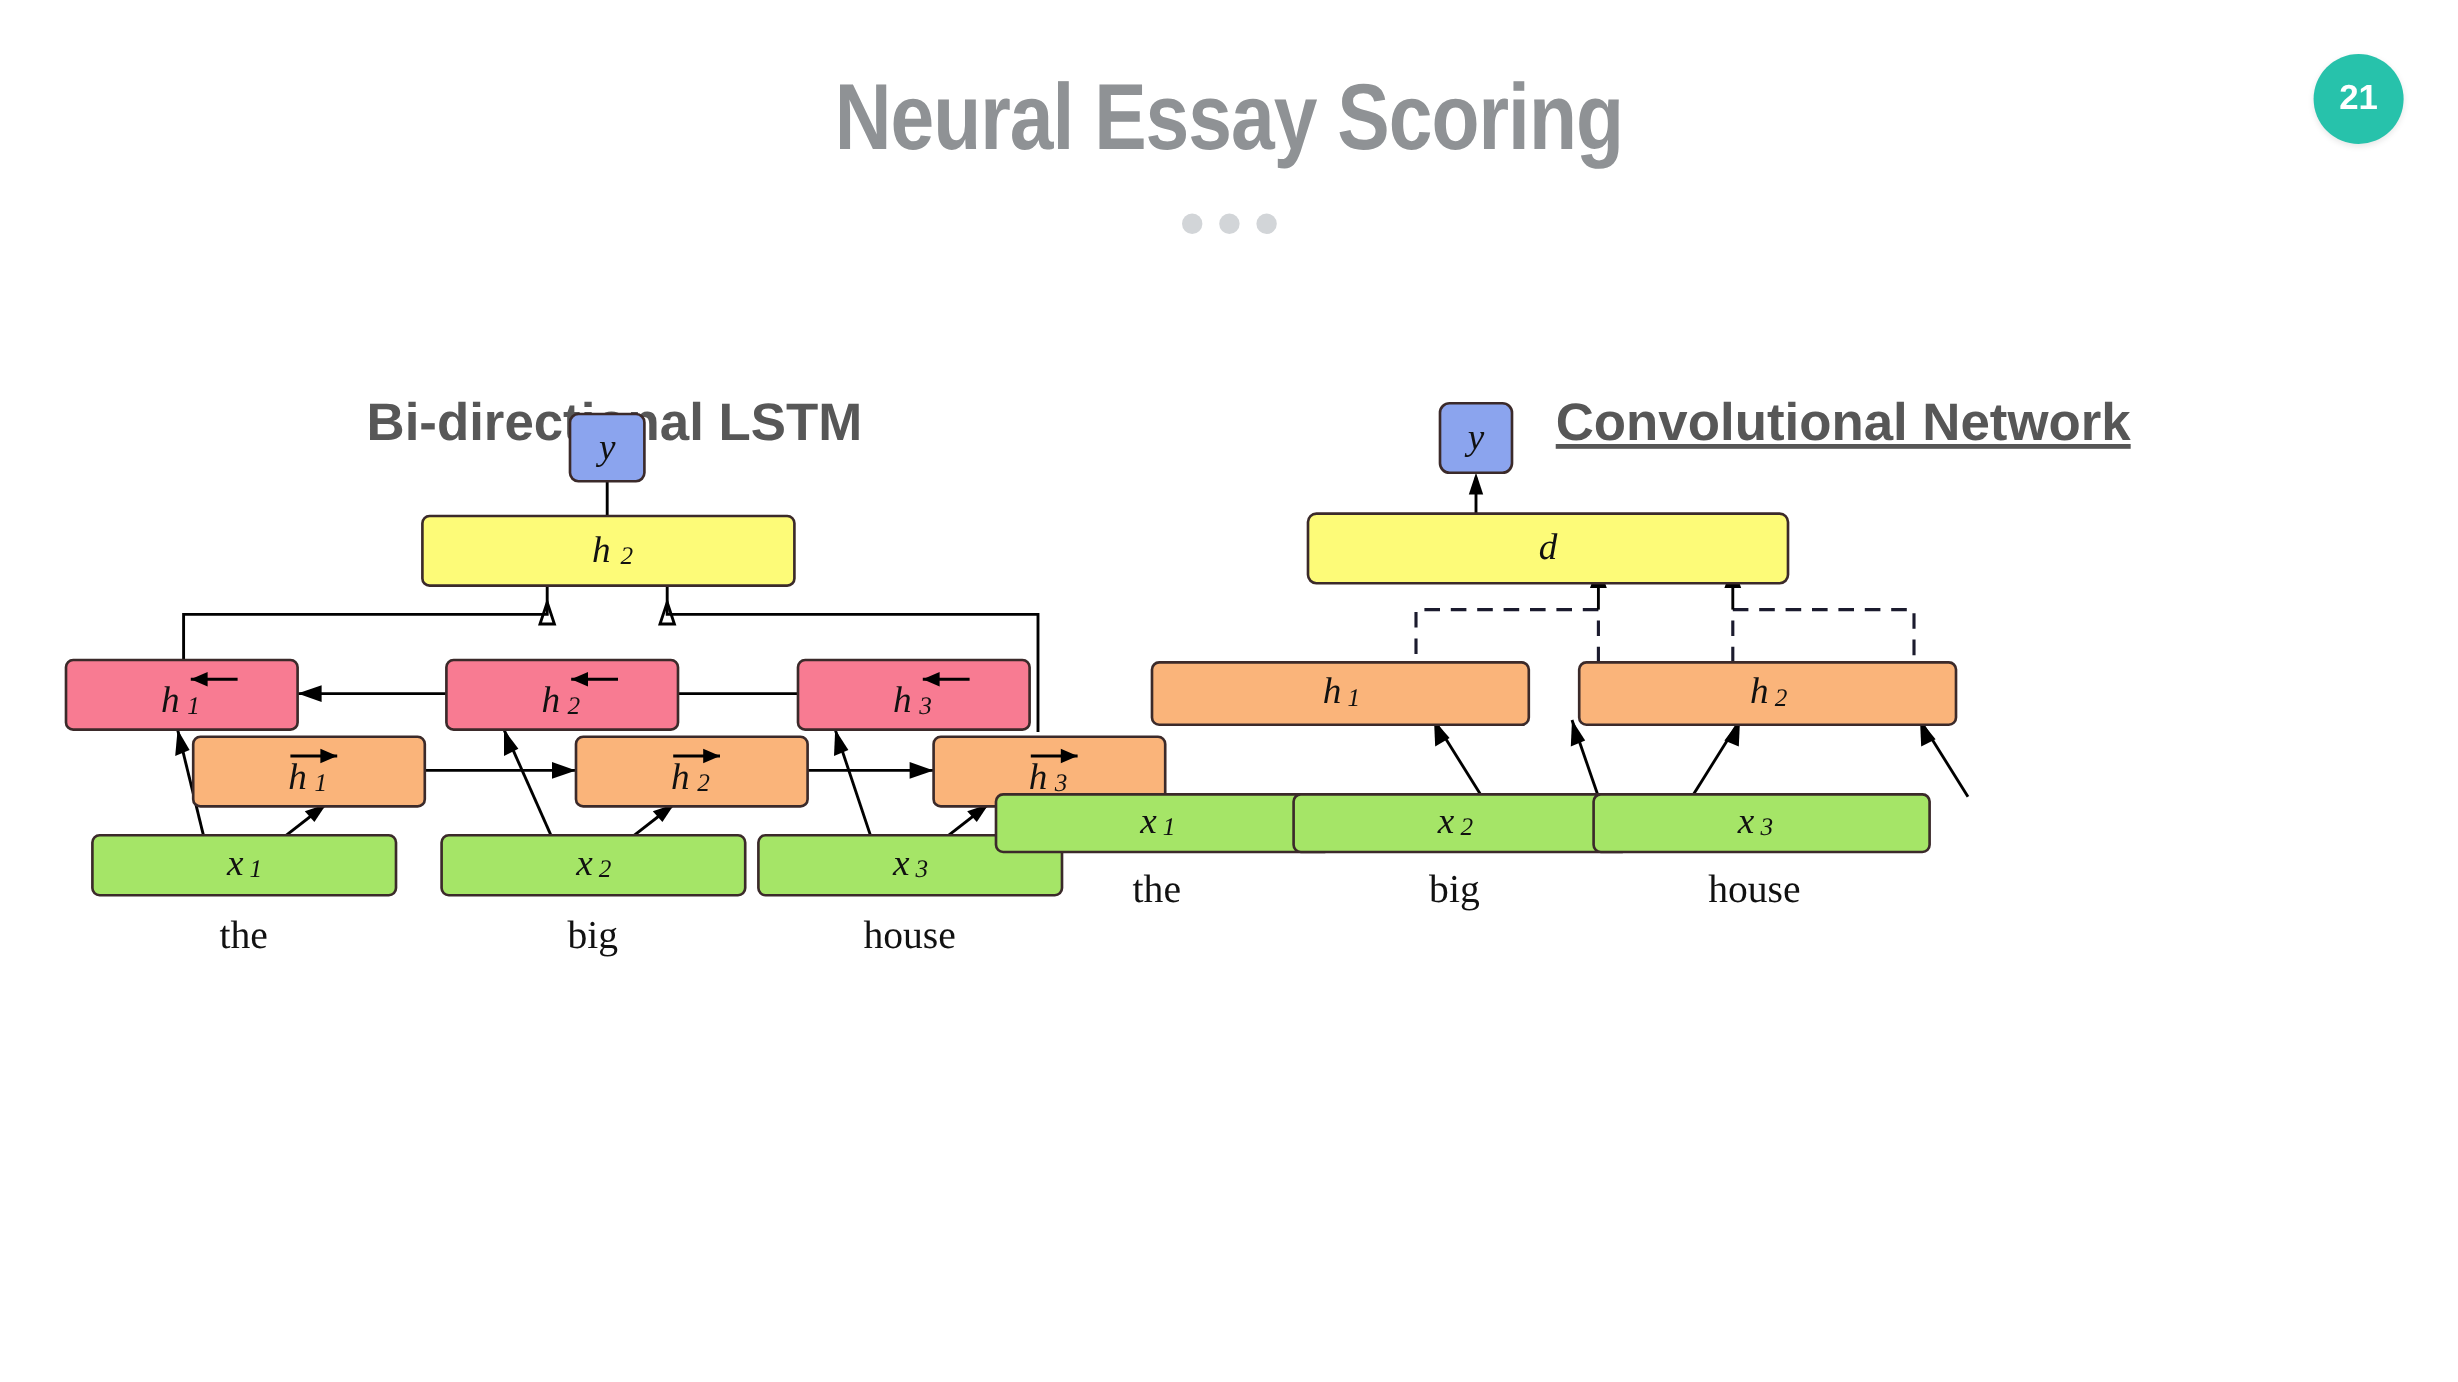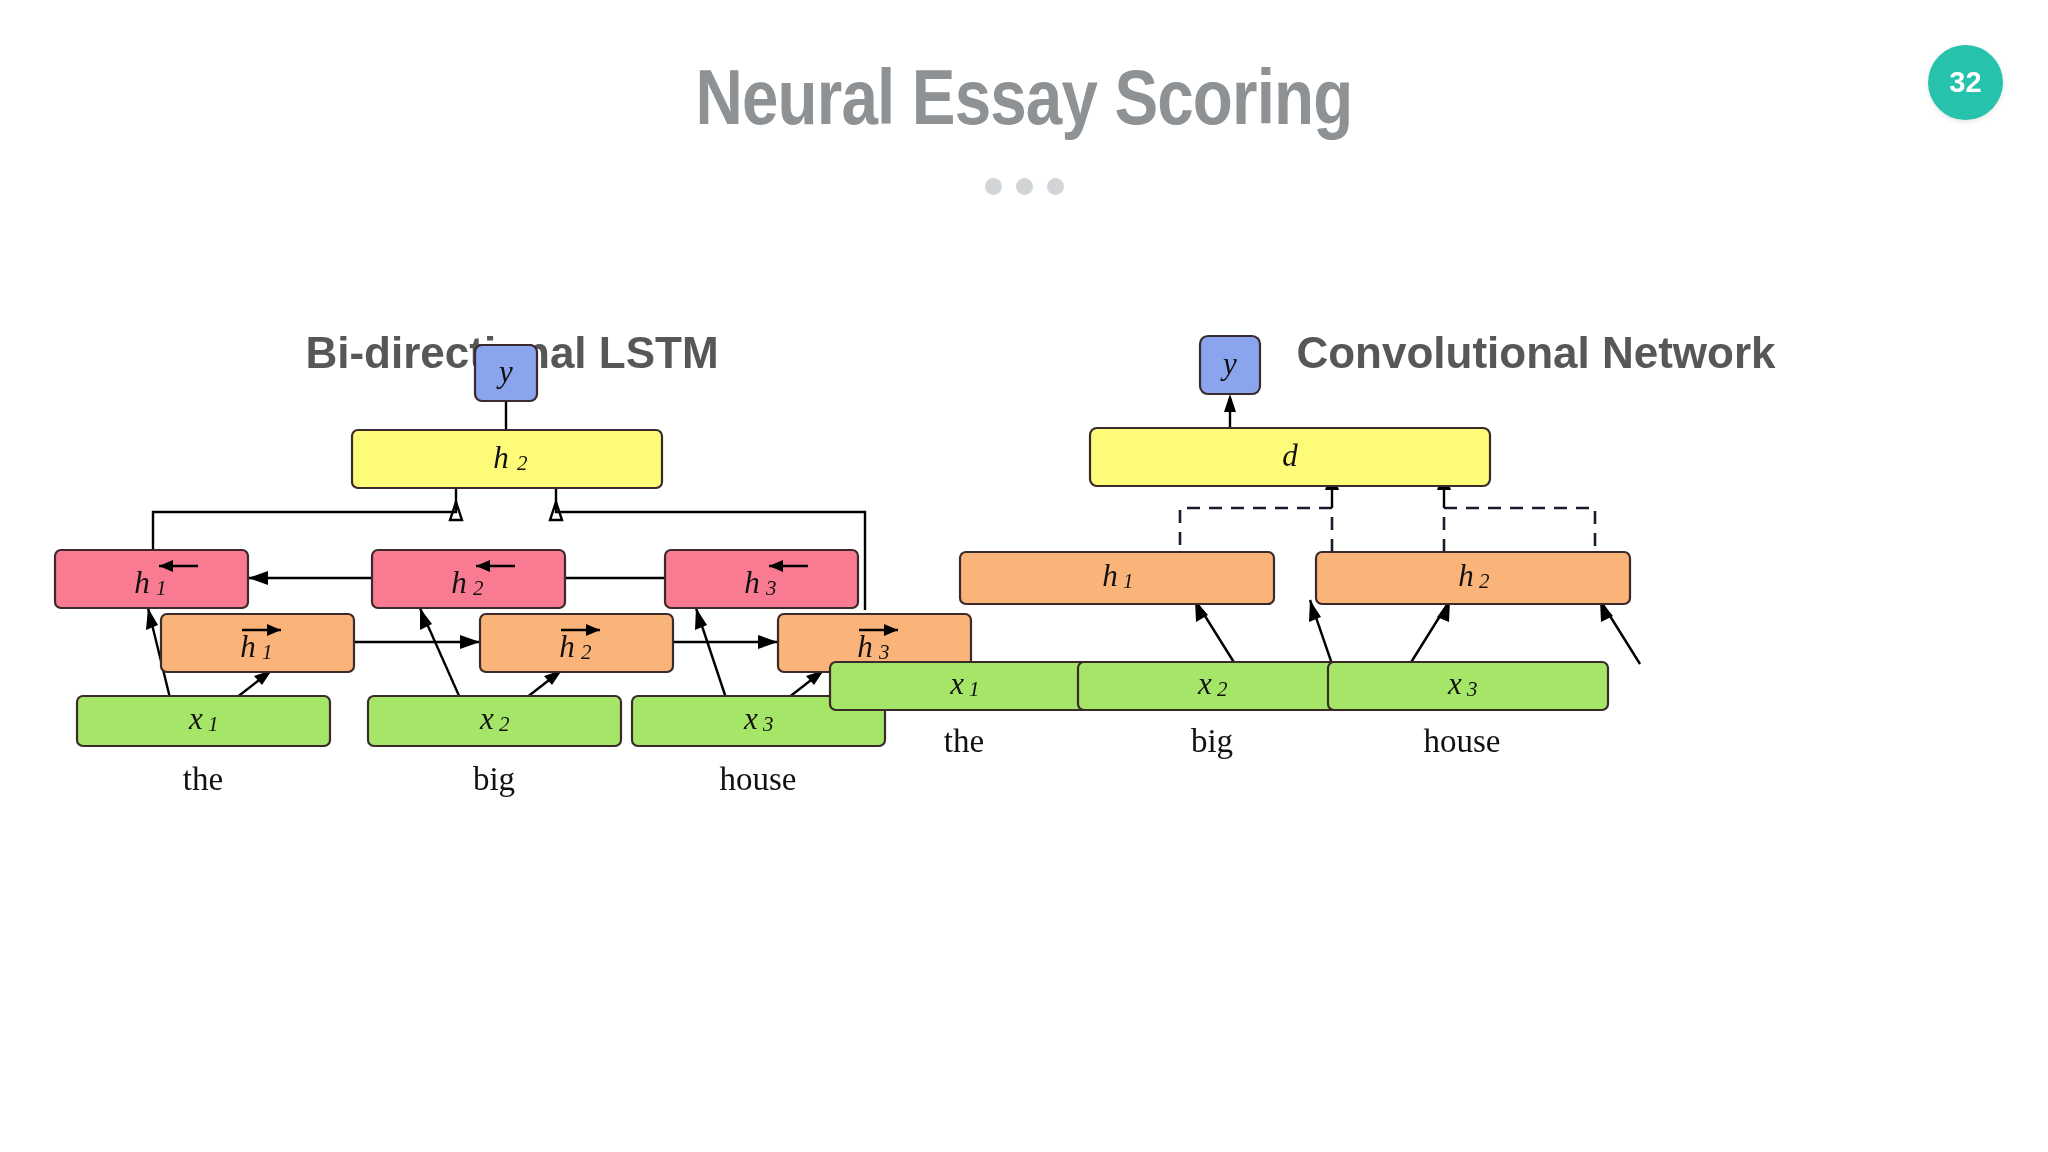--- a/index.html
+++ b/index.html
@@ -70,21 +70,21 @@
   
   .section-heading {
     position: absolute;
     font-family: "Liberation Sans", sans-serif;
     font-weight: bold;
     font-size: 44px;
     color: #575757;
     white-space: nowrap;
   }
   #heading-left  { top: 328px; left: 0;    width: 1024px; text-align: center; }
-  #heading-right { top: 328px; left: 1024px; width: 1024px; text-align: center; }
+  #heading-right { top: 328px; left: 1024px; width: 1024px; text-align: center; text-decoration: underline; }
 
   
   .diagram {
     position: absolute;
     top: 440px;
   }
   #diagram-lstm { left: 20px;   width: 1000px; height: 500px; }
   #diagram-cnn  { left: 1060px; width: 980px;  height: 500px; }
 
   svg { display: block; overflow: visible; }
@@ -117,21 +117,21 @@
 </style>
 </head>
 <body>
 
 <div id="slide-title">Neural Essay Scoring</div>
 <div id="title-dots">
   <span></span>
   <span></span>
   <span></span>
 </div>
-<div id="page-badge">32</div>
+<div id="page-badge">21</div>
 
 <div class="section-heading" id="heading-left">Bi-directional LSTM</div>
 <div class="section-heading" id="heading-right">Convolutional Network</div>
 
 <div class="diagram" id="diagram-lstm">
 <svg width="1000" height="500" viewBox="0 0 1000 500">
 
   <path class="conn" d="M 133 140 L 133 72 L 436 72 L 436 48"></path>
   <path class="conn" d="M 436 62 L 430 80 L 442 80 Z" fill="#000"></path>
 

